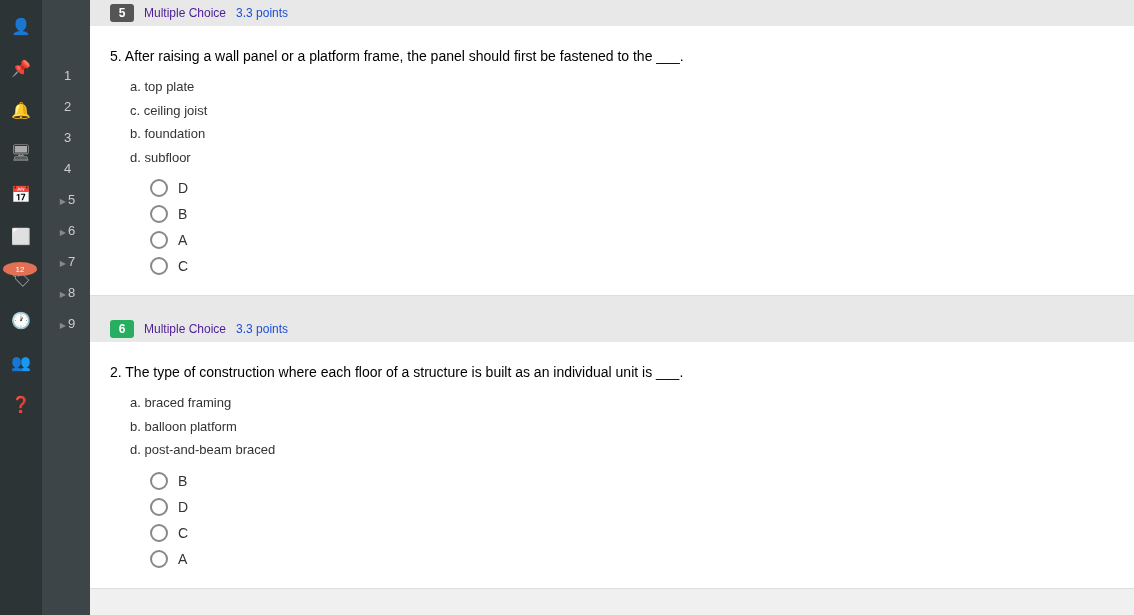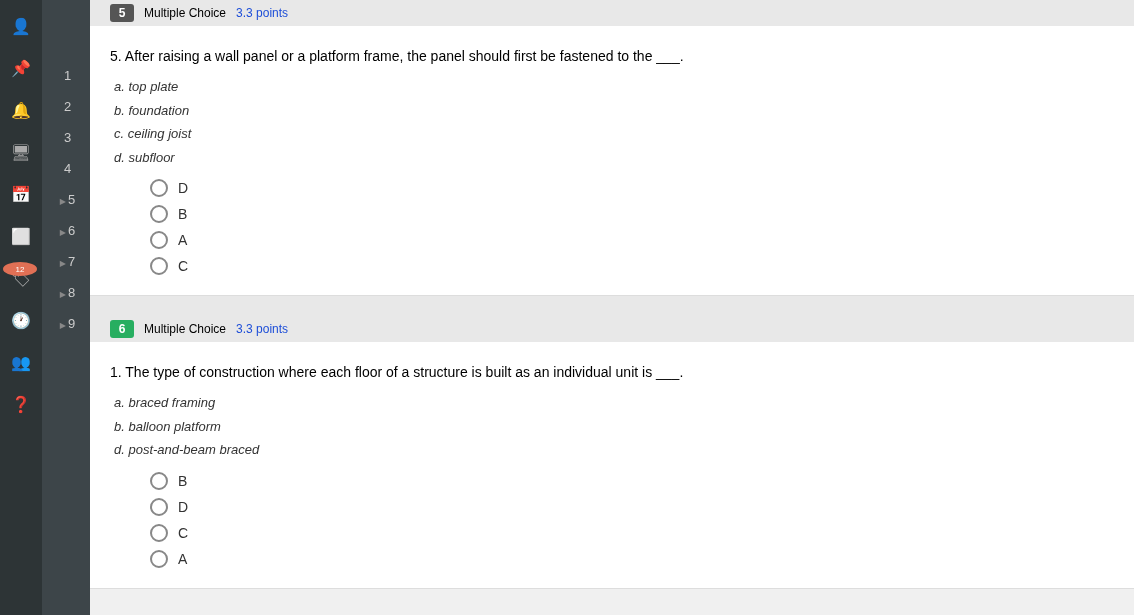--- a/index.html
+++ b/index.html
@@ -123,39 +123,38 @@
       min-width: 24px;
       text-align: center;
     }
 
     .q-badge.green {
       background: #27ae60;
     }
 
     .q-type-text {
       font-size: 12px;
-      color: #000000;
+      color: #4c1d95;
     }
 
     .q-points-text {
       font-size: 12px;
       color: #1d4ed8;
     }
 
     .question-text {
       font-size: 14px;
       color: #000000;
       margin-bottom: 10px;
       line-height: 1.5;
     }
 
     .answer-choices {
-      margin-left: 4px;
+      margin-left: 20px;
       margin-bottom: 12px;
-      font-style: italic;
     }
 
     .answer-choice {
       font-size: 13px;
       color: #333;
       margin-bottom: 4px;
       line-height: 1.5;
     }
 
     .radio-options {
@@ -225,22 +224,22 @@
       <span class="q-type-text">Multiple Choice</span>
       <span class="q-points-text">3.3 points</span>
     </div>
 
     <div style="height:10px;"></div>
 
     <div class="question-text">5. After raising a wall panel or a platform frame, the panel should first be fastened to the ___.</div>
 
     <div class="answer-choices">
       <div class="answer-choice">a. top plate</div>
+      <div class="answer-choice">c. ceiling joist</div>
       <div class="answer-choice">b. foundation</div>
-      <div class="answer-choice">c. ceiling joist</div>
       <div class="answer-choice">d. subfloor</div>
     </div>
 
     <div class="radio-options">
       <label class="radio-option">
         <div class="radio-circle"></div>
         <span>D</span>
       </label>
       <label class="radio-option">
         <div class="radio-circle"></div>
@@ -261,21 +260,21 @@
 
   <div class="question-block">
     <div class="question-header">
       <span class="q-badge green">6</span>
       <span class="q-type-text">Multiple Choice</span>
       <span class="q-points-text">3.3 points</span>
     </div>
 
     <div style="height:10px;"></div>
 
-    <div class="question-text">1. The type of construction where each floor of a structure is built as an individual unit is ___.</div>
+    <div class="question-text">2. The type of construction where each floor of a structure is built as an individual unit is ___.</div>
 
     <div class="answer-choices">
       <div class="answer-choice">a. braced framing</div>
       <div class="answer-choice">b. balloon platform</div>
       <div class="answer-choice">d. post-and-beam braced</div>
     </div>
 
     <div class="radio-options">
       <label class="radio-option">
         <div class="radio-circle"></div>

